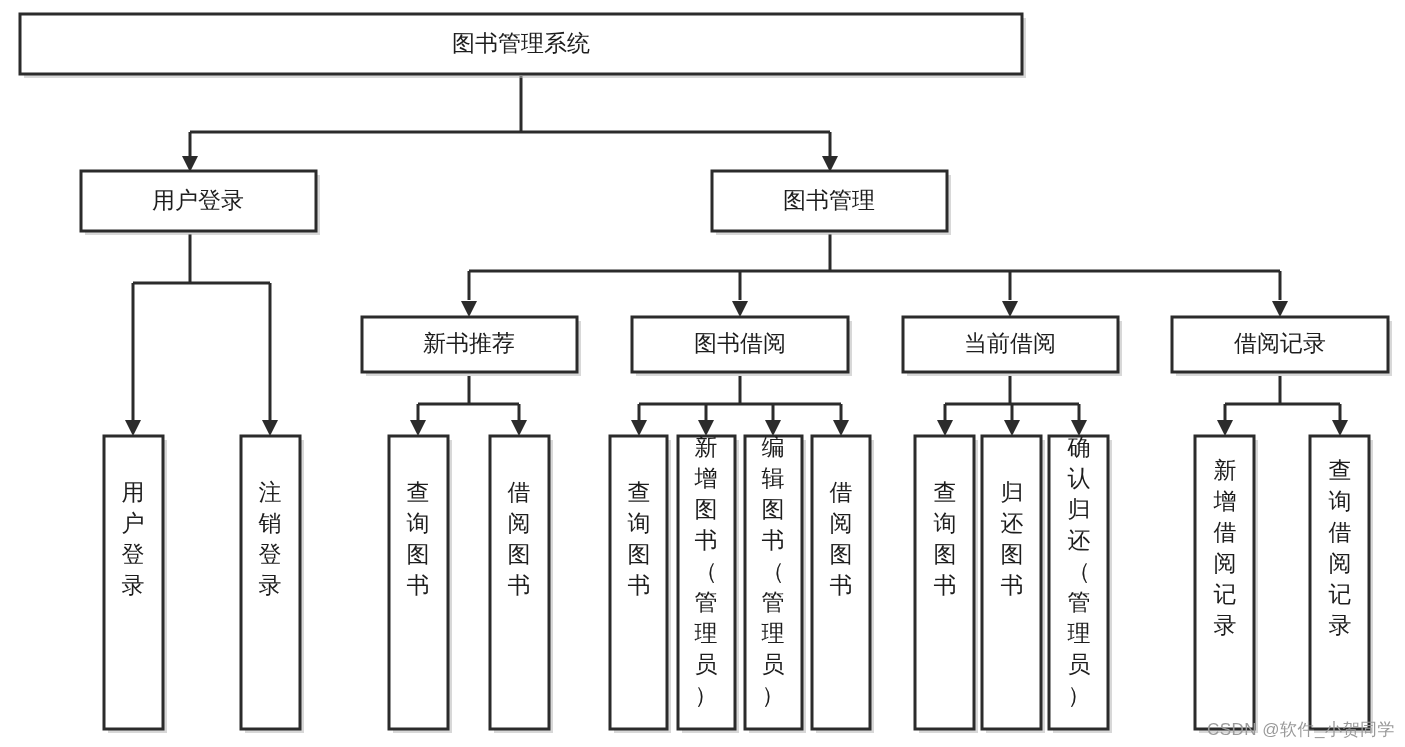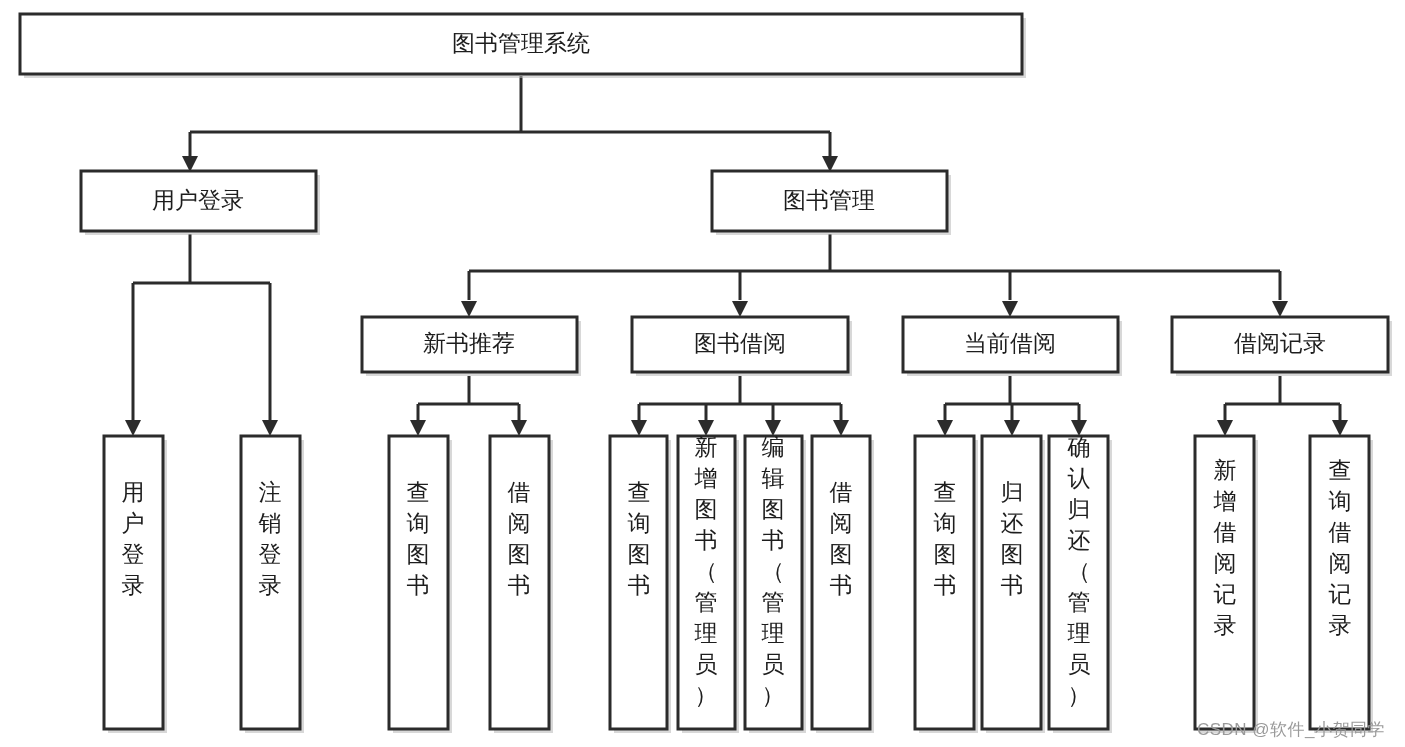--- a/index.html
+++ b/index.html
@@ -50,21 +50,21 @@
     dominant-baseline: middle;
   }
   text.node-label-vertical {
     fill: #1d1d1d;
     font-family: "Liberation Sans", "DejaVu Sans", sans-serif;
     font-size: 23px;
     text-anchor: middle;
   }
   .watermark {
     position: absolute;
-    right: 20px;
+    right: 10px;
     bottom: 6px;
     font-family: "Liberation Sans", "DejaVu Sans", sans-serif;
     font-size: 17px;
     color: #9a9a9a;
     letter-spacing: 0.5px;
     white-space: nowrap;
     user-select: none;
   }
 </style>
 </head>

